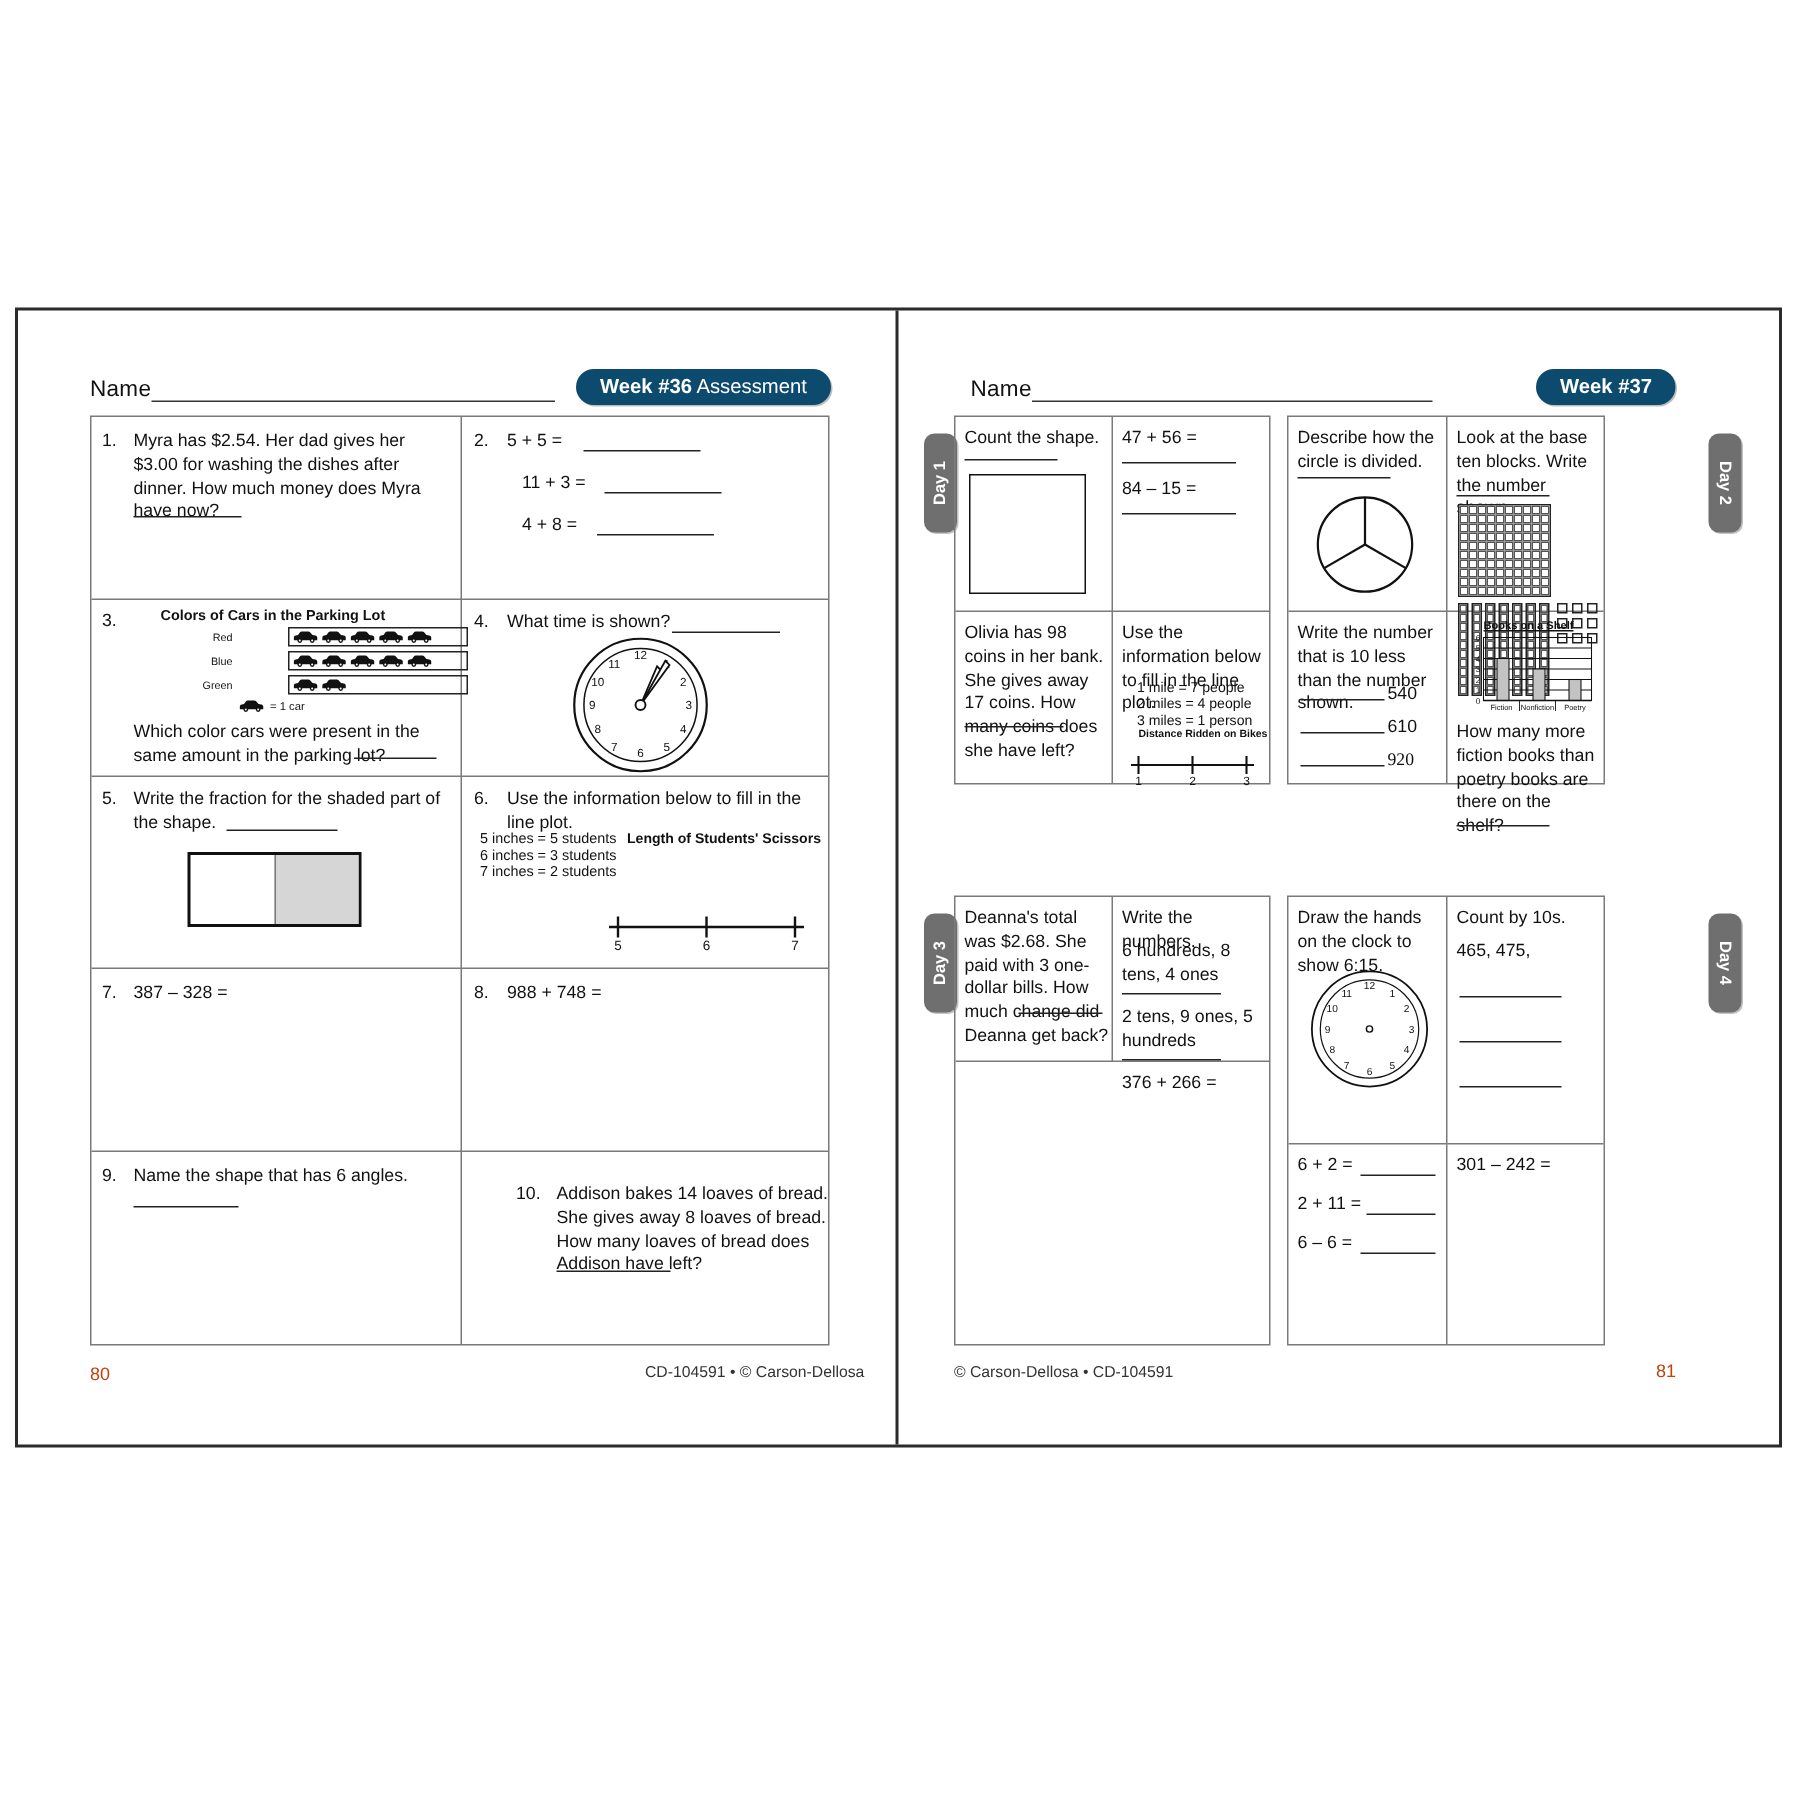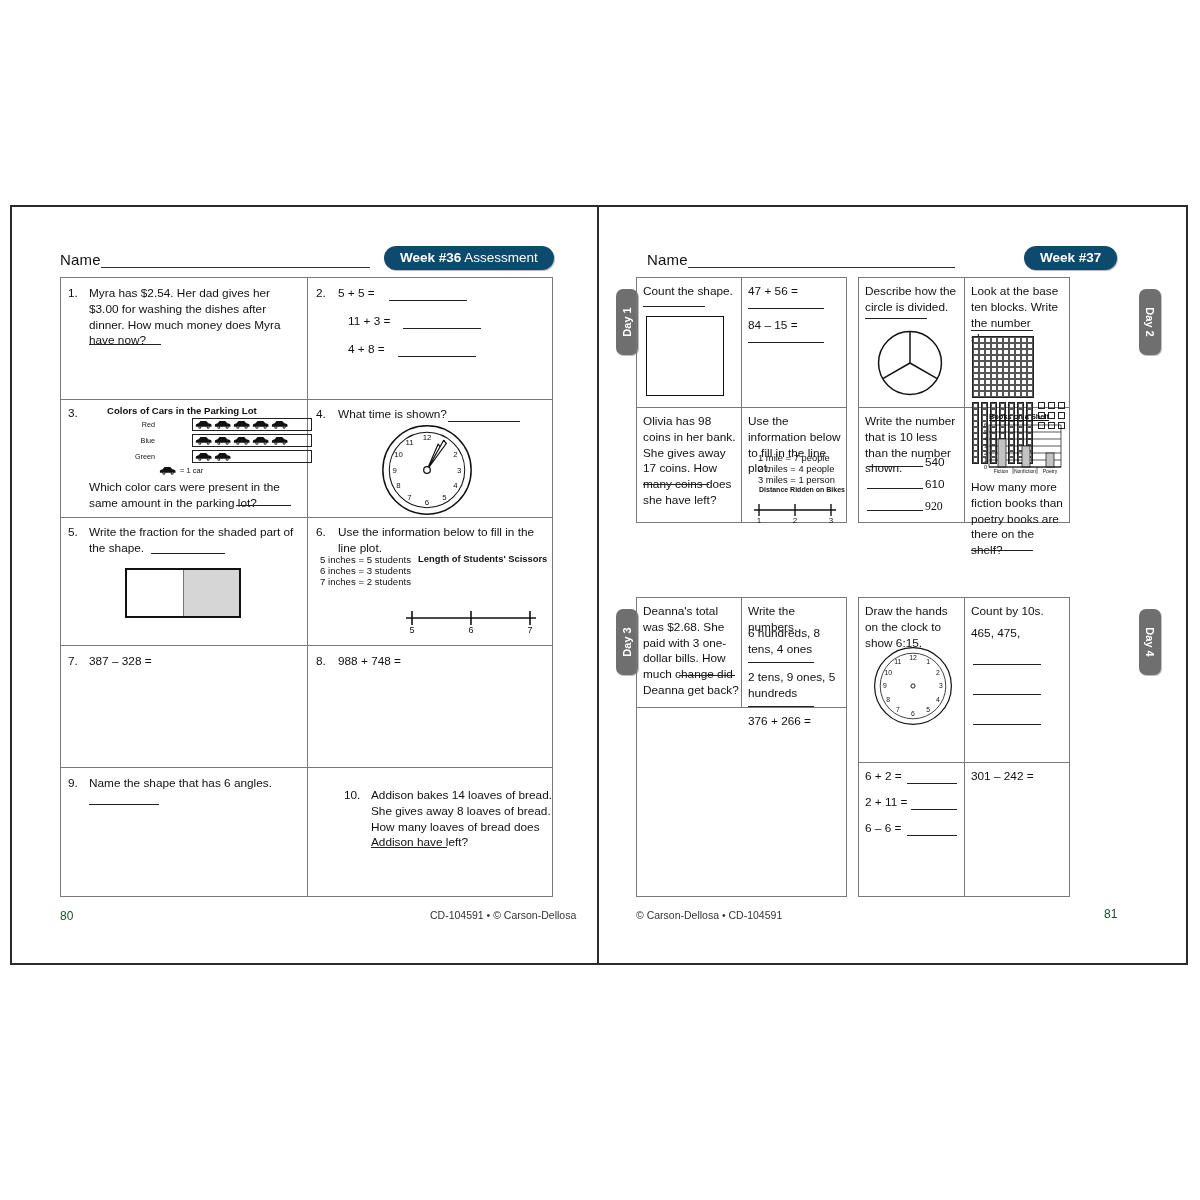--- a/index.html
+++ b/index.html
@@ -26,21 +26,21 @@
   .qn{position:absolute;font-size:11.8px;}
   .qtxt{position:absolute;font-size:11.8px;line-height:1.34;}
   .ul{position:absolute;border-bottom:1.5px solid #222;}
 
   
   .daytab{position:absolute;background:#6f6f6f;color:#fff;border-radius:7px;
     display:flex;align-items:center;justify-content:center;box-shadow:1px 1px 0 #c0c0c0;}
   .daytab span{font-size:11px;font-weight:bold;white-space:nowrap;}
   .daytab.left span{transform:rotate(-90deg);}
   .daytab.right span{transform:rotate(90deg);}
-  .pgnum{position:absolute;font-size:12px;color:#14532d;text-align:center;}
+  .pgnum{position:absolute;font-size:12px;color:#c2410c;text-align:center;}
   .stdbadge{position:absolute;background:#6f6f6f;color:#fff;border-radius:11px;
     padding:3px 12px;font-size:11.4px;font-weight:bold;white-space:nowrap;box-shadow:1px 1px 0 #c9c9c9;}
   .credit{position:absolute;font-size:10.5px;color:#333;white-space:nowrap;}
 
   
   .picto-title{position:absolute;font-size:9.6px;font-weight:bold;white-space:nowrap;}
   .picto-row{position:absolute;display:flex;align-items:center;gap:34px;}
   .picto-lbl{font-size:7.2px;width:26px;text-align:right;padding-right:3px;}
   .picto-icons{display:flex;gap:1px;border:1px solid #222;border-left:1px solid #222;
     padding:1px 2px;min-width:120px;box-sizing:border-box;}

